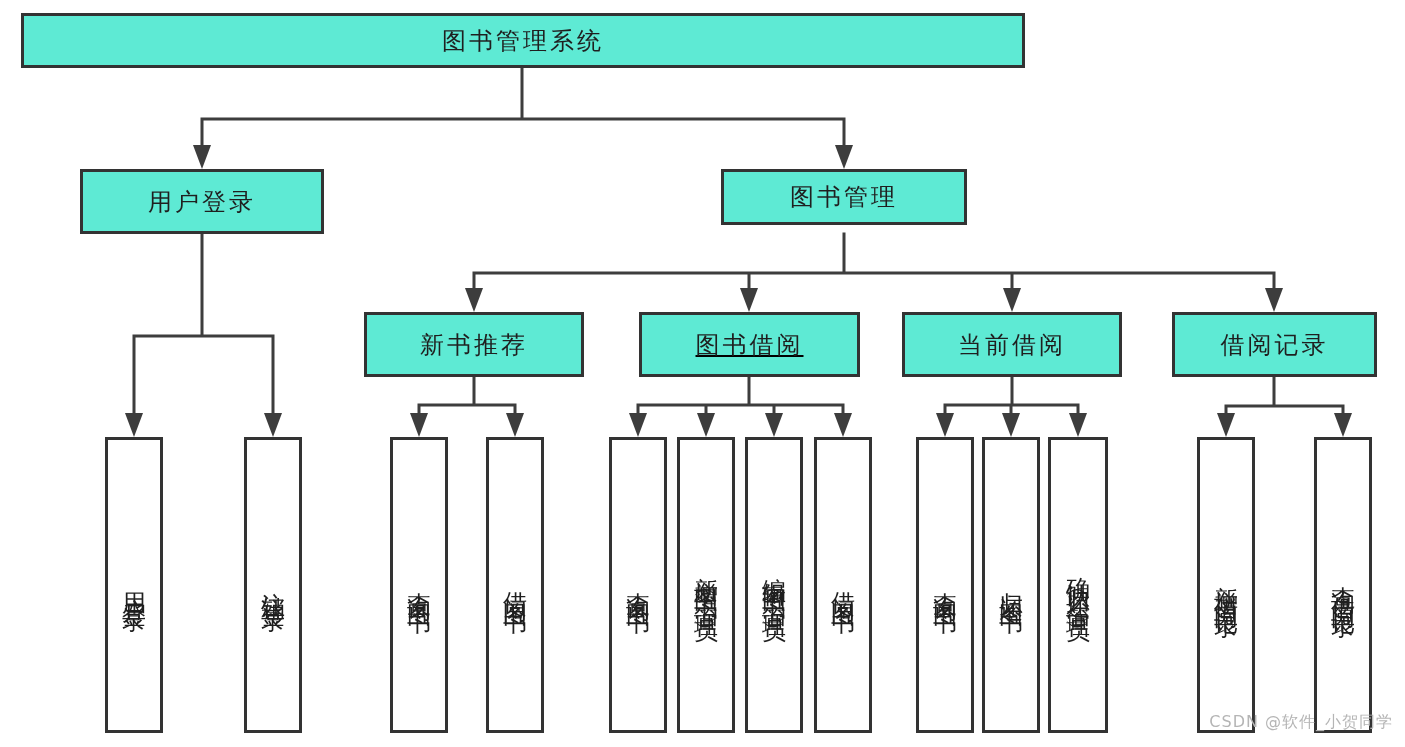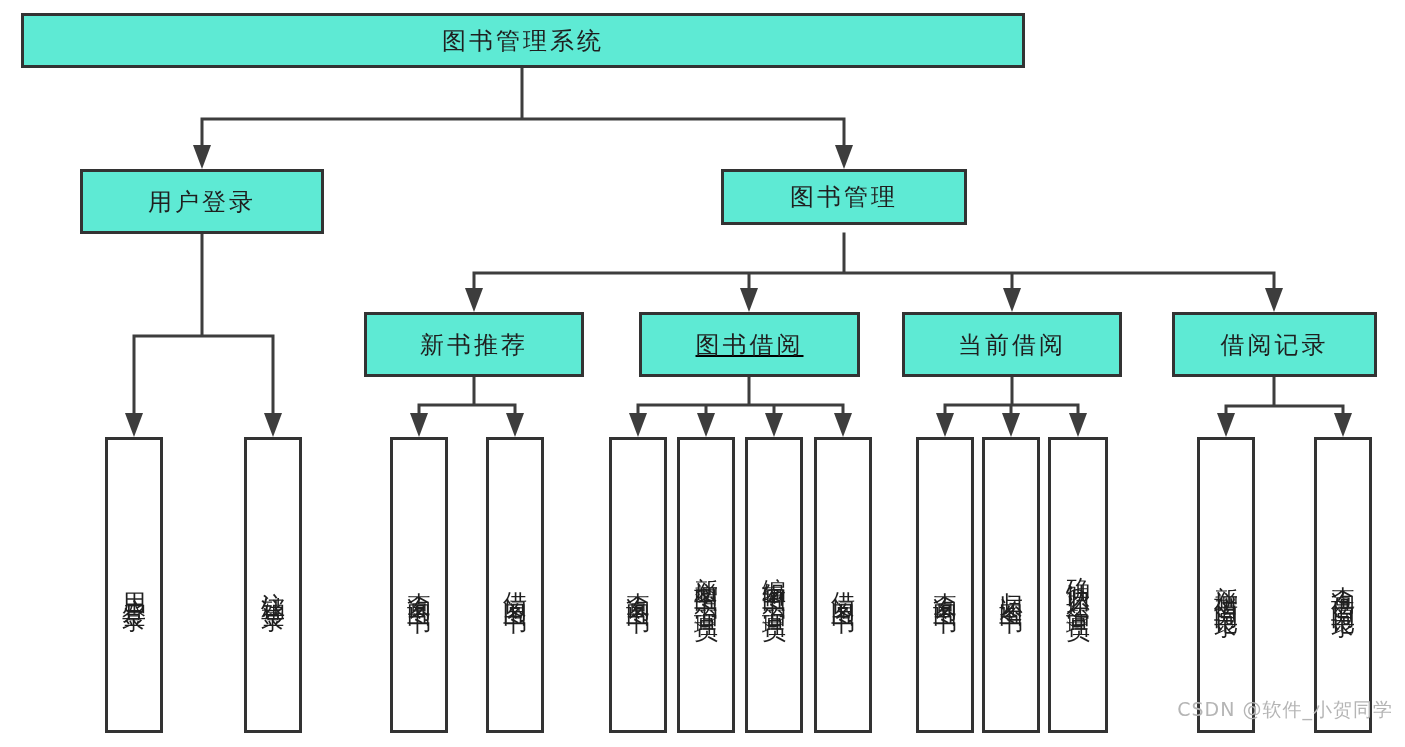--- a/index.html
+++ b/index.html
@@ -37,22 +37,22 @@
     border: 3px solid var(--box_border);
     display: flex; align-items: center; justify-content: center;
   }
   .vtext {
     writing-mode: vertical-rl;
     text-orientation: mixed;
     font-size: 24px; letter-spacing: 6px; color: var(--text);
     white-space: nowrap; line-height: 1;
   }
   .watermark {
-    position: absolute; right: 12px; bottom: 24px;
-    font-size: 19px; letter-spacing: 1px;
+    position: absolute; right: 12px; bottom: 14px;
+    font-size: 16px; letter-spacing: 1px;
     color: var(--watermark);
     white-space: nowrap;
   }
 </style>
 </head>
 <body>
 
 <div class="canvas">
 
   <svg class="wires" viewBox="0 0 1405 747" xmlns="http://www.w3.org/2000/svg">

